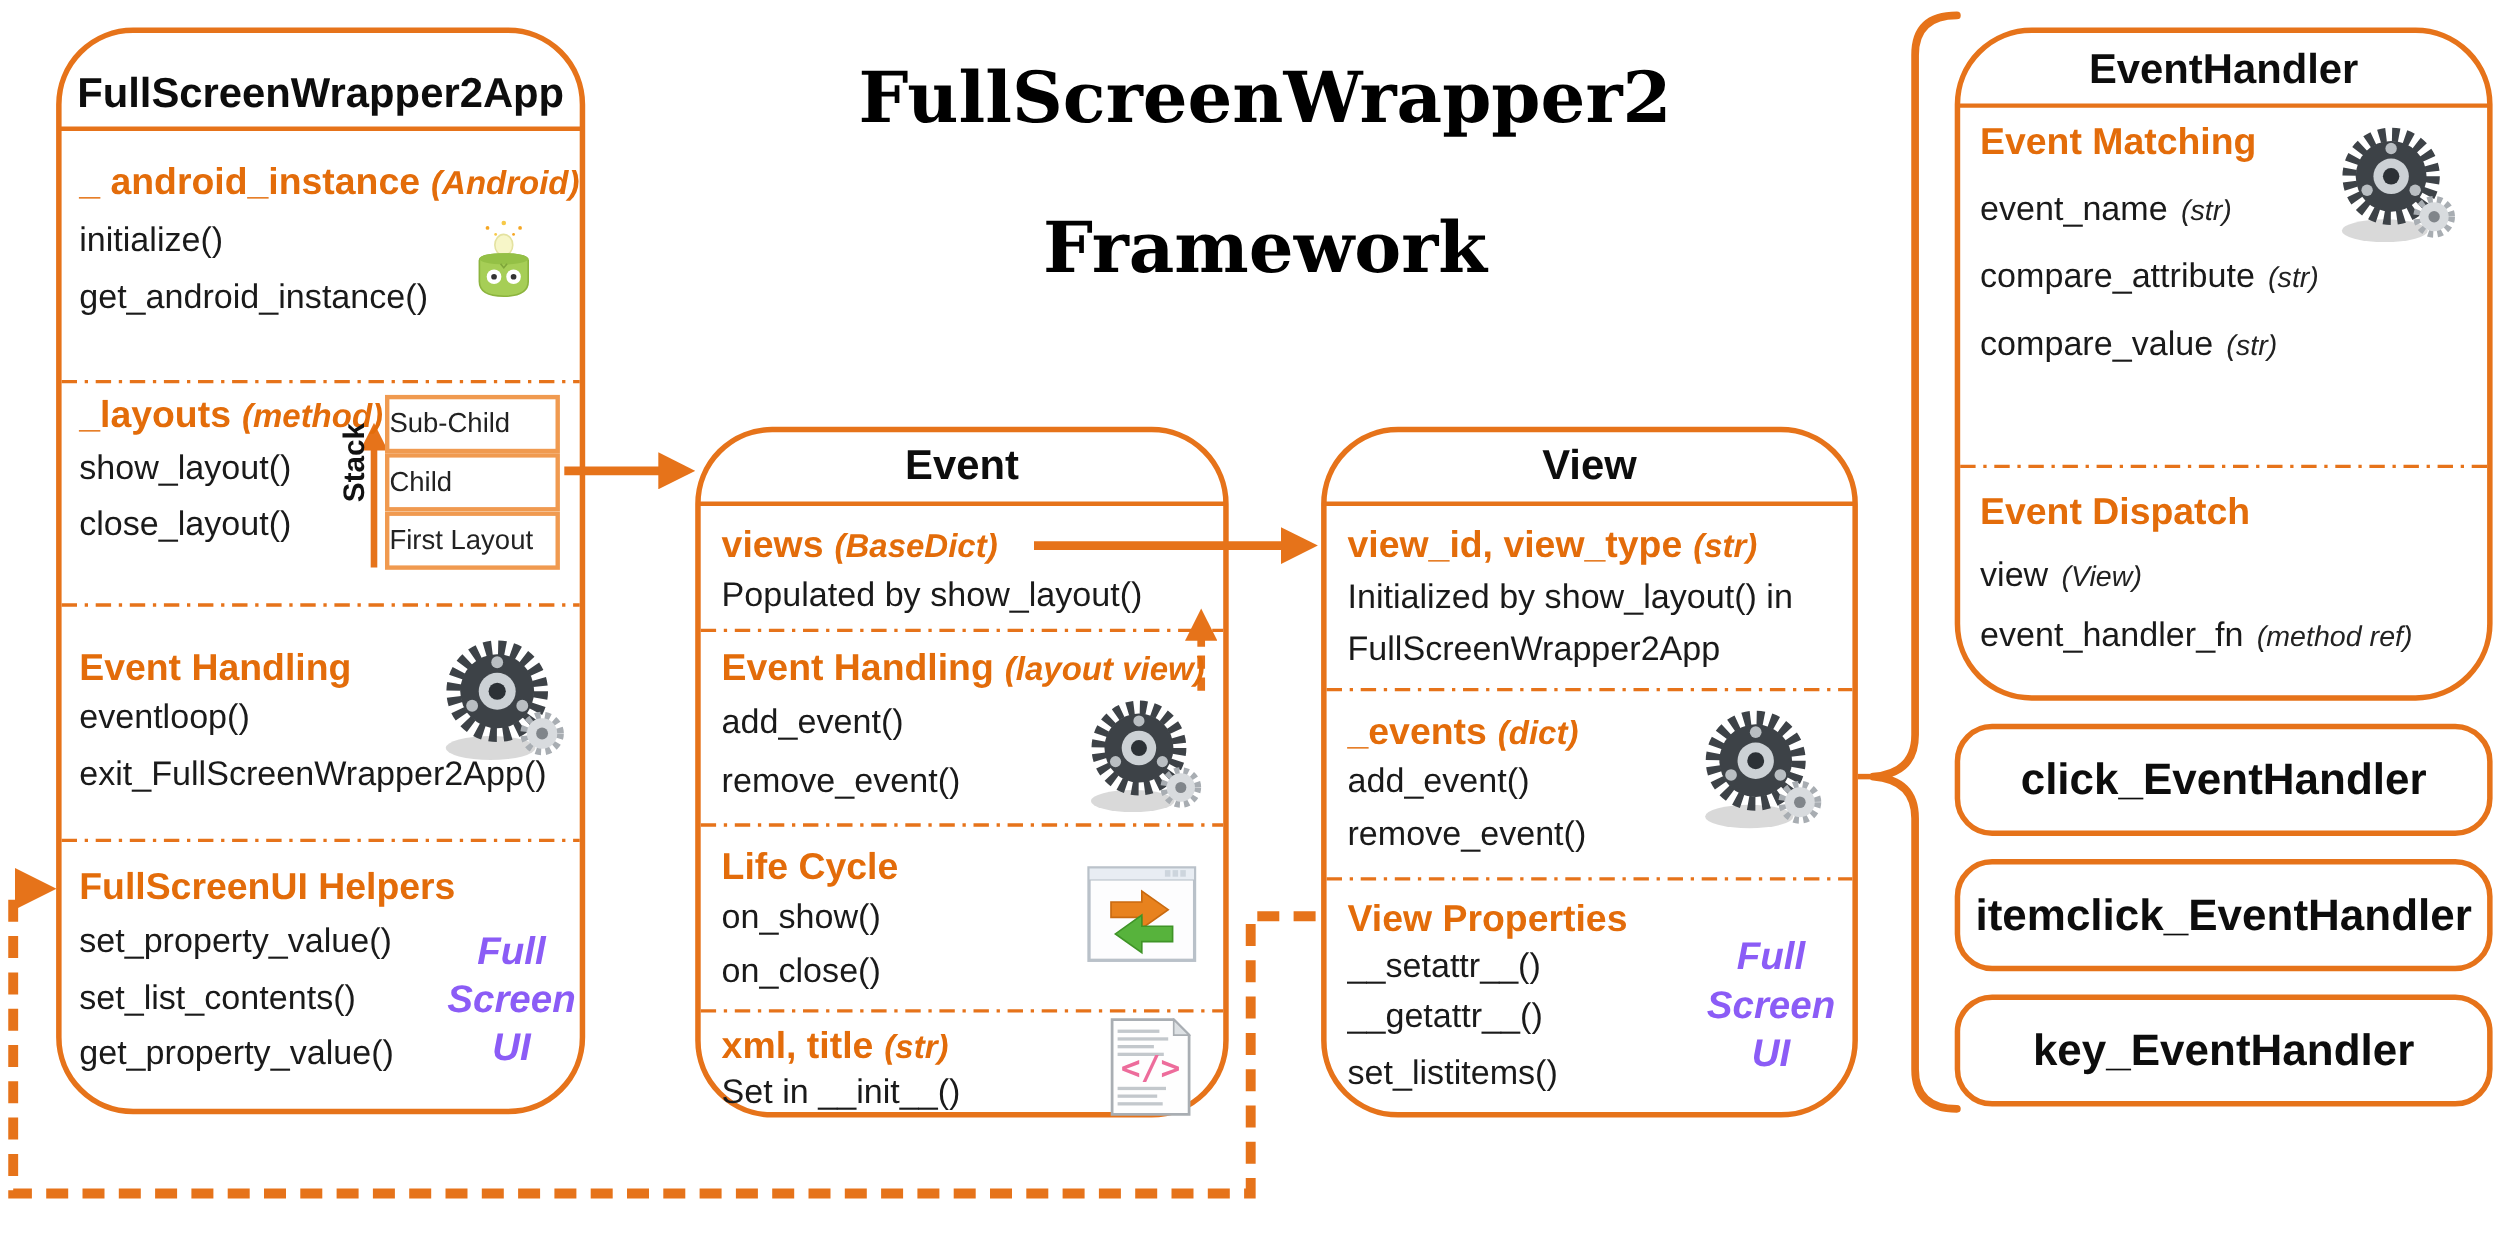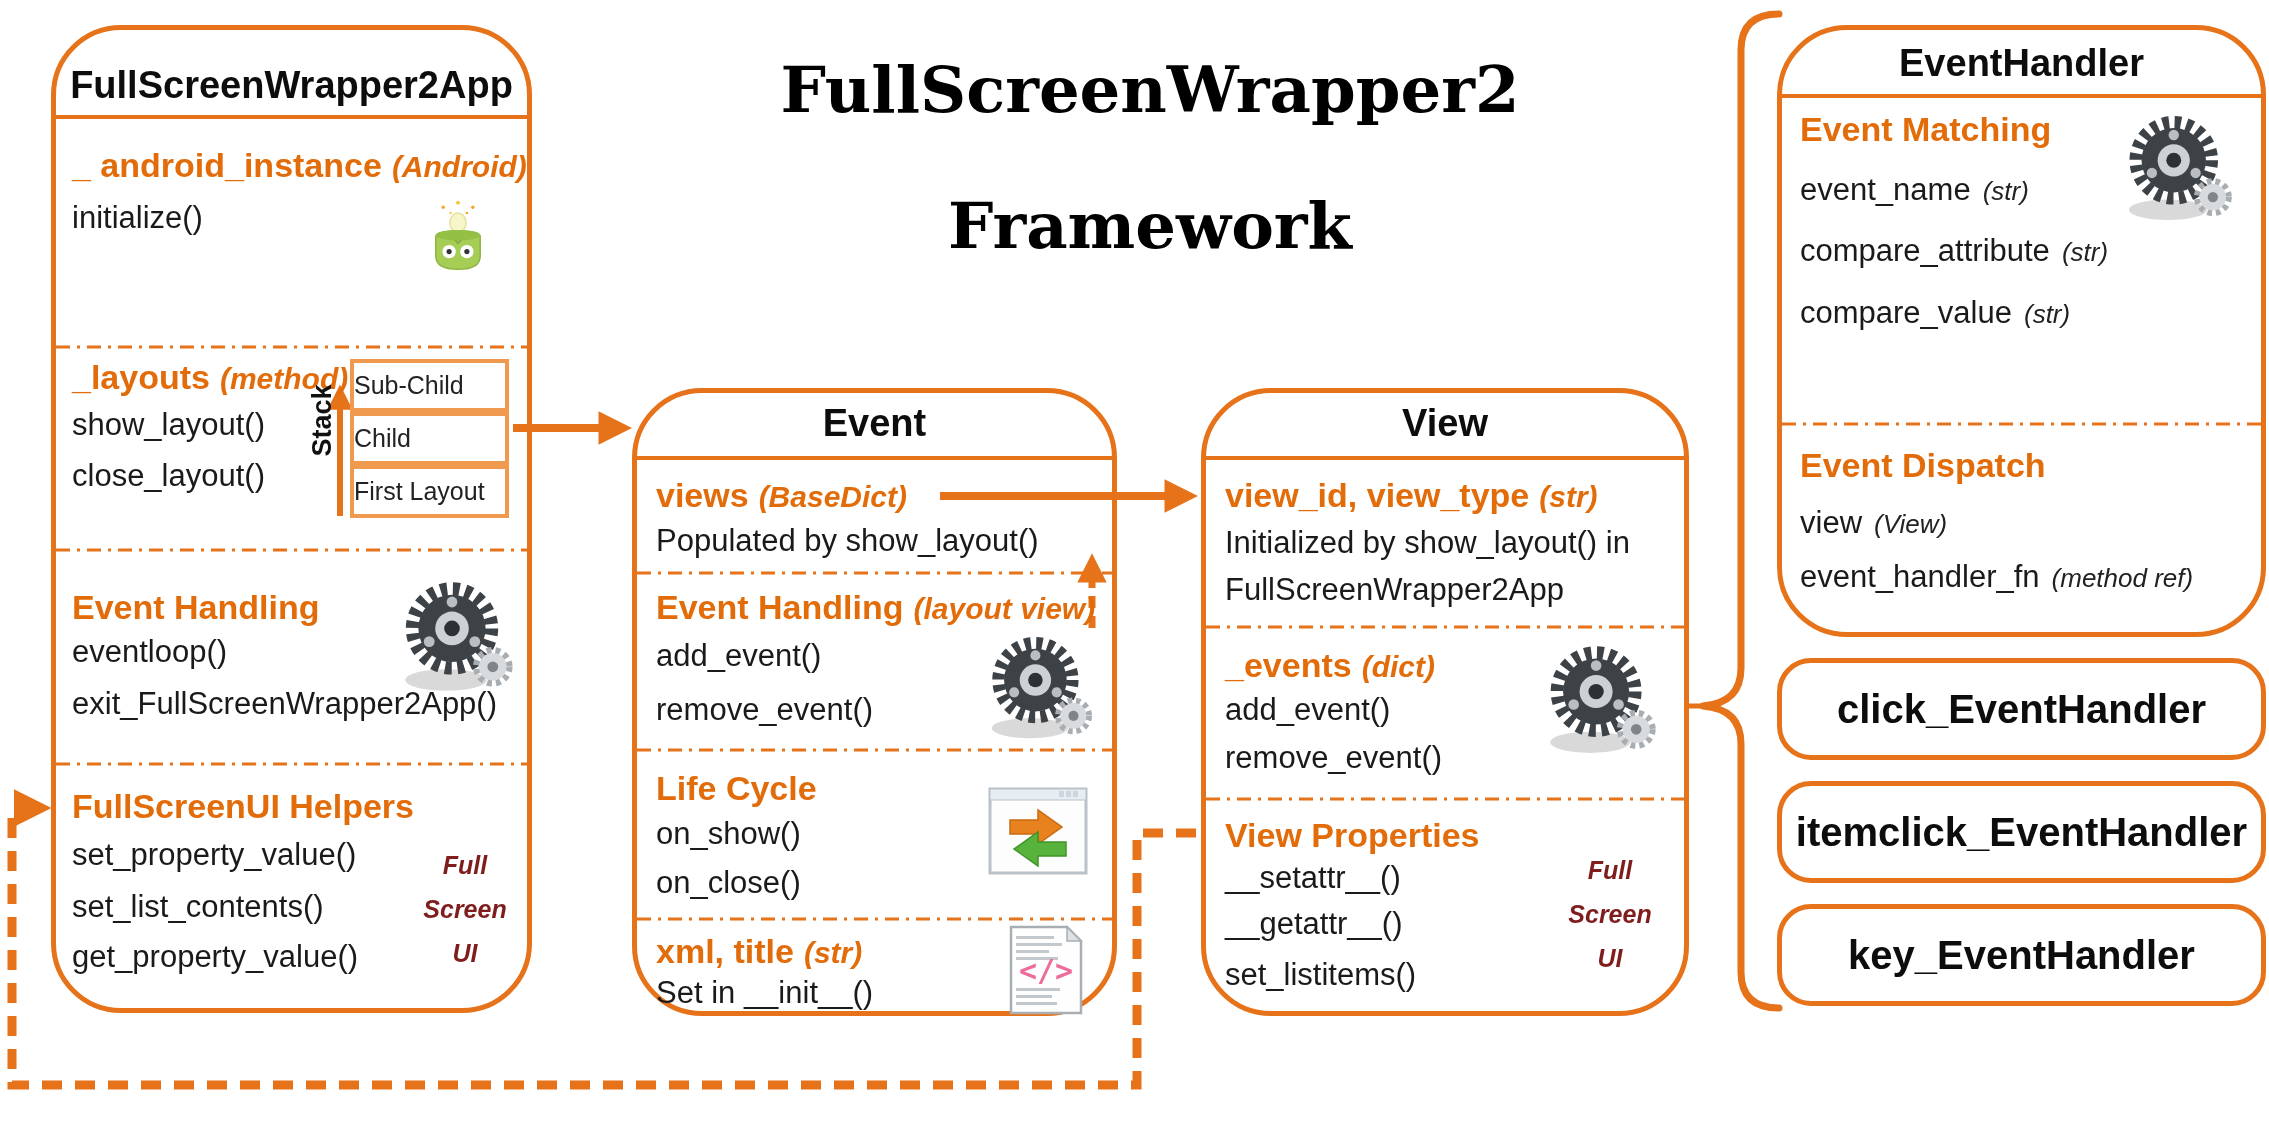--- a/index.html
+++ b/index.html
@@ -9,21 +9,21 @@
        box-sizing:border-box;z-index:1;}
   .sub{border-radius:34px;}
   #overlay{position:absolute;left:0;top:0;z-index:2;pointer-events:none;}
   .icon{position:absolute;z-index:3;}
   .t{position:absolute;z-index:4;white-space:nowrap;}
   .box-title{position:absolute;z-index:4;text-align:center;font-weight:bold;font-size:38px;color:#0d0d0d;}
   .h{font-weight:bold;font-size:34px;color:#E36C0A;}
   .hs{font-style:italic;font-weight:600;font-size:30px;margin-left:10px;}
   .line{font-size:31px;}
   .ms{font-style:italic;font-size:26px;margin-left:12px;color:#222;}
-  .wm{position:absolute;z-index:4;color:#7f1d1d;font-weight:bold;font-style:italic;font-size:25px;
+  .wm{position:absolute;z-index:4;color:#8b5cf6;font-weight:bold;font-style:italic;font-size:35px;
       line-height:44px;white-space:pre-line;text-align:center;}
   .stackrow{position:absolute;z-index:4;border:4px solid #F09A50;background:#fff;box-sizing:border-box;
             width:159px;height:53px;line-height:45px;text-align:left;font-size:25px;color:#222;}
   .rot{position:absolute;z-index:4;transform:rotate(-90deg);font-weight:bold;font-size:27px;
        text-align:center;color:#111;}
   .maintitle{position:absolute;z-index:4;font-family:"DejaVu Serif",serif;font-weight:bold;
              font-size:64px;text-align:center;color:#000;}
   .handler-label{position:absolute;z-index:4;text-align:center;font-weight:bold;font-size:40px;color:#0d0d0d;}
 </style>
 </head>
@@ -155,20 +155,21 @@
 
   <div class="maintitle" style="left:700px;top:52px;width:900px;">FullScreenWrapper2</div>
   <div class="maintitle" style="left:700px;top:188px;width:900px;">Framework</div>
 
   <div class="box-title" style="left:51px;top:64px;width:481px;">FullScreenWrapper2App</div>
 
   <div class="t h" style="left:72px;top:146px;">
     <span>_ android_instance</span><span class="hs">(Android)</span>
   </div>
   <div class="t line" style="left:72px;top:200px;">initialize()</div>
+  <div class="t line" style="left:72px;top:252px;">get_android_instance()</div>
 
   <div class="t h" style="left:72px;top:358px;">
     <span>_layouts</span><span class="hs">(method)</span>
   </div>
   <div class="t line" style="left:72px;top:407px;">show_layout()</div>
   <div class="t line" style="left:72px;top:458px;">close_layout()</div>
 
   <div class="rot" style="left:277px;top:405px;width:90px;">Stack</div>
   <div class="stackrow" style="left:350px;top:359px;">Sub-Child</div>
   <div class="stackrow" style="left:350px;top:412px;">Child</div>

